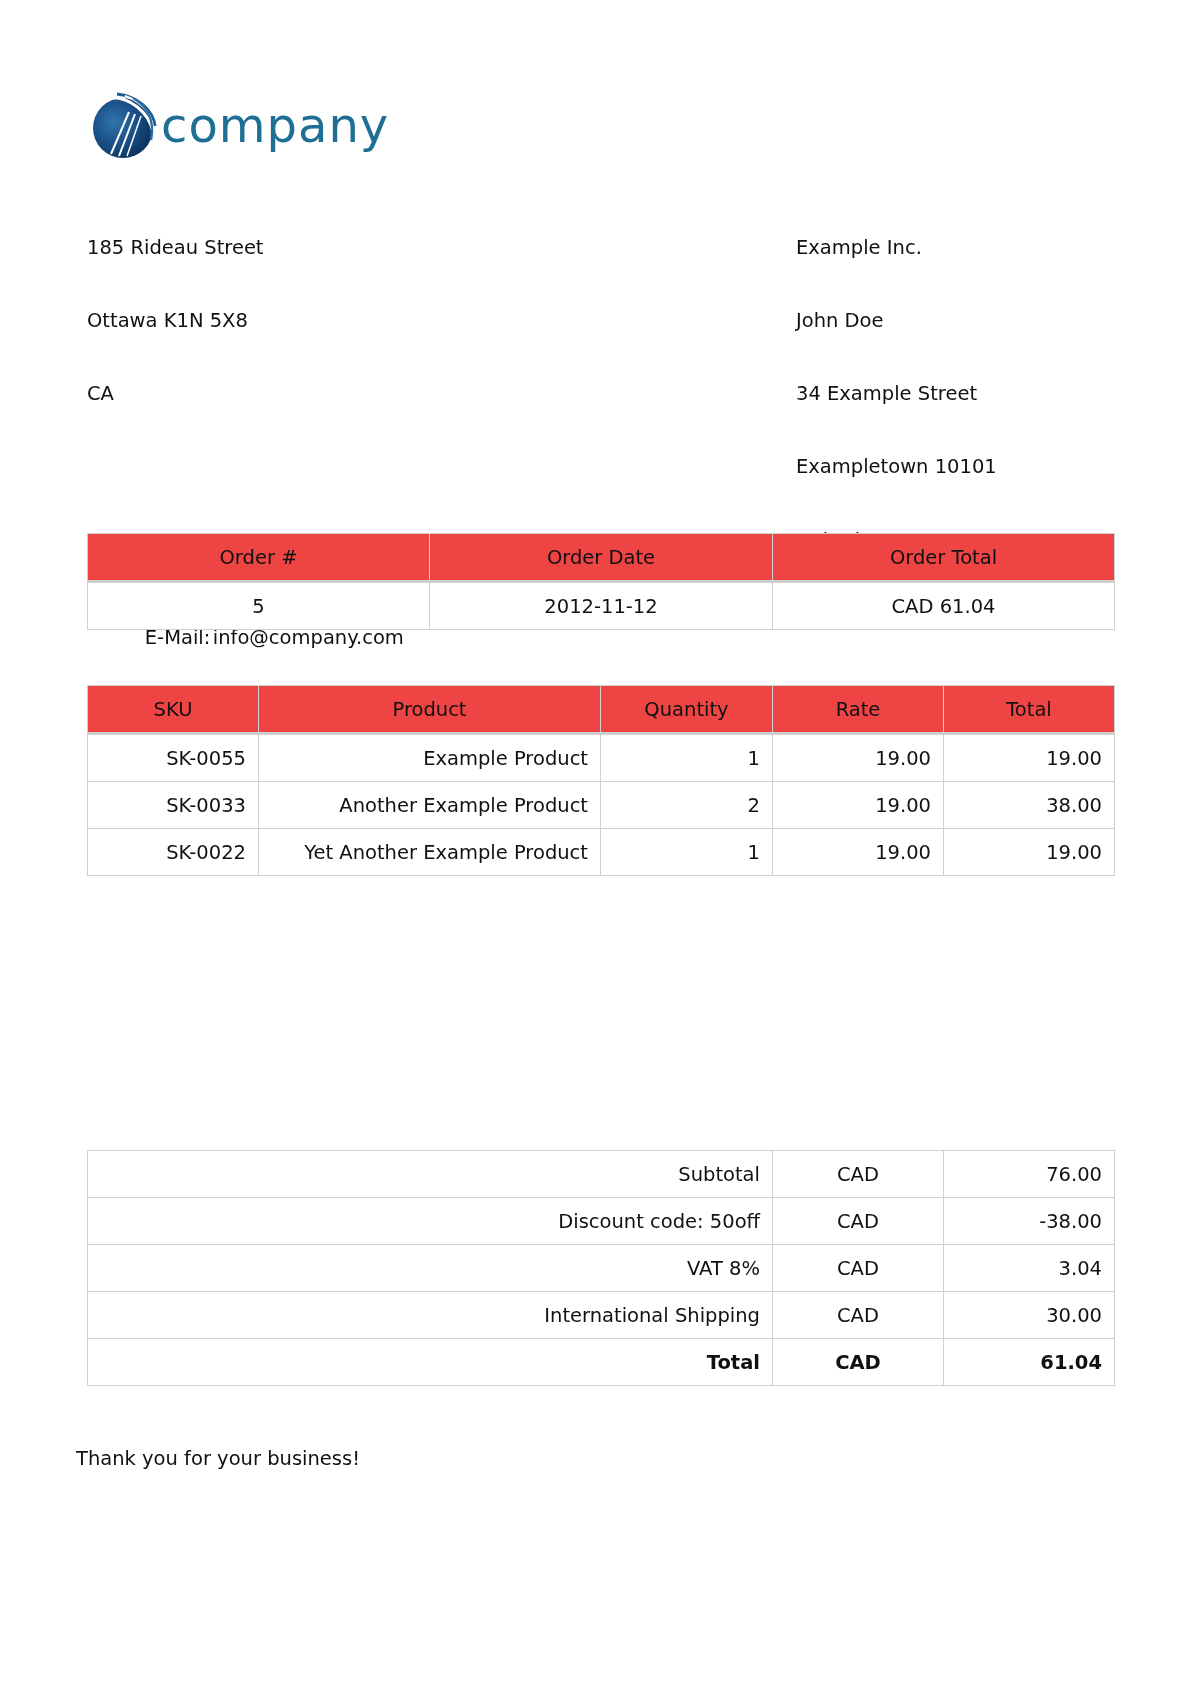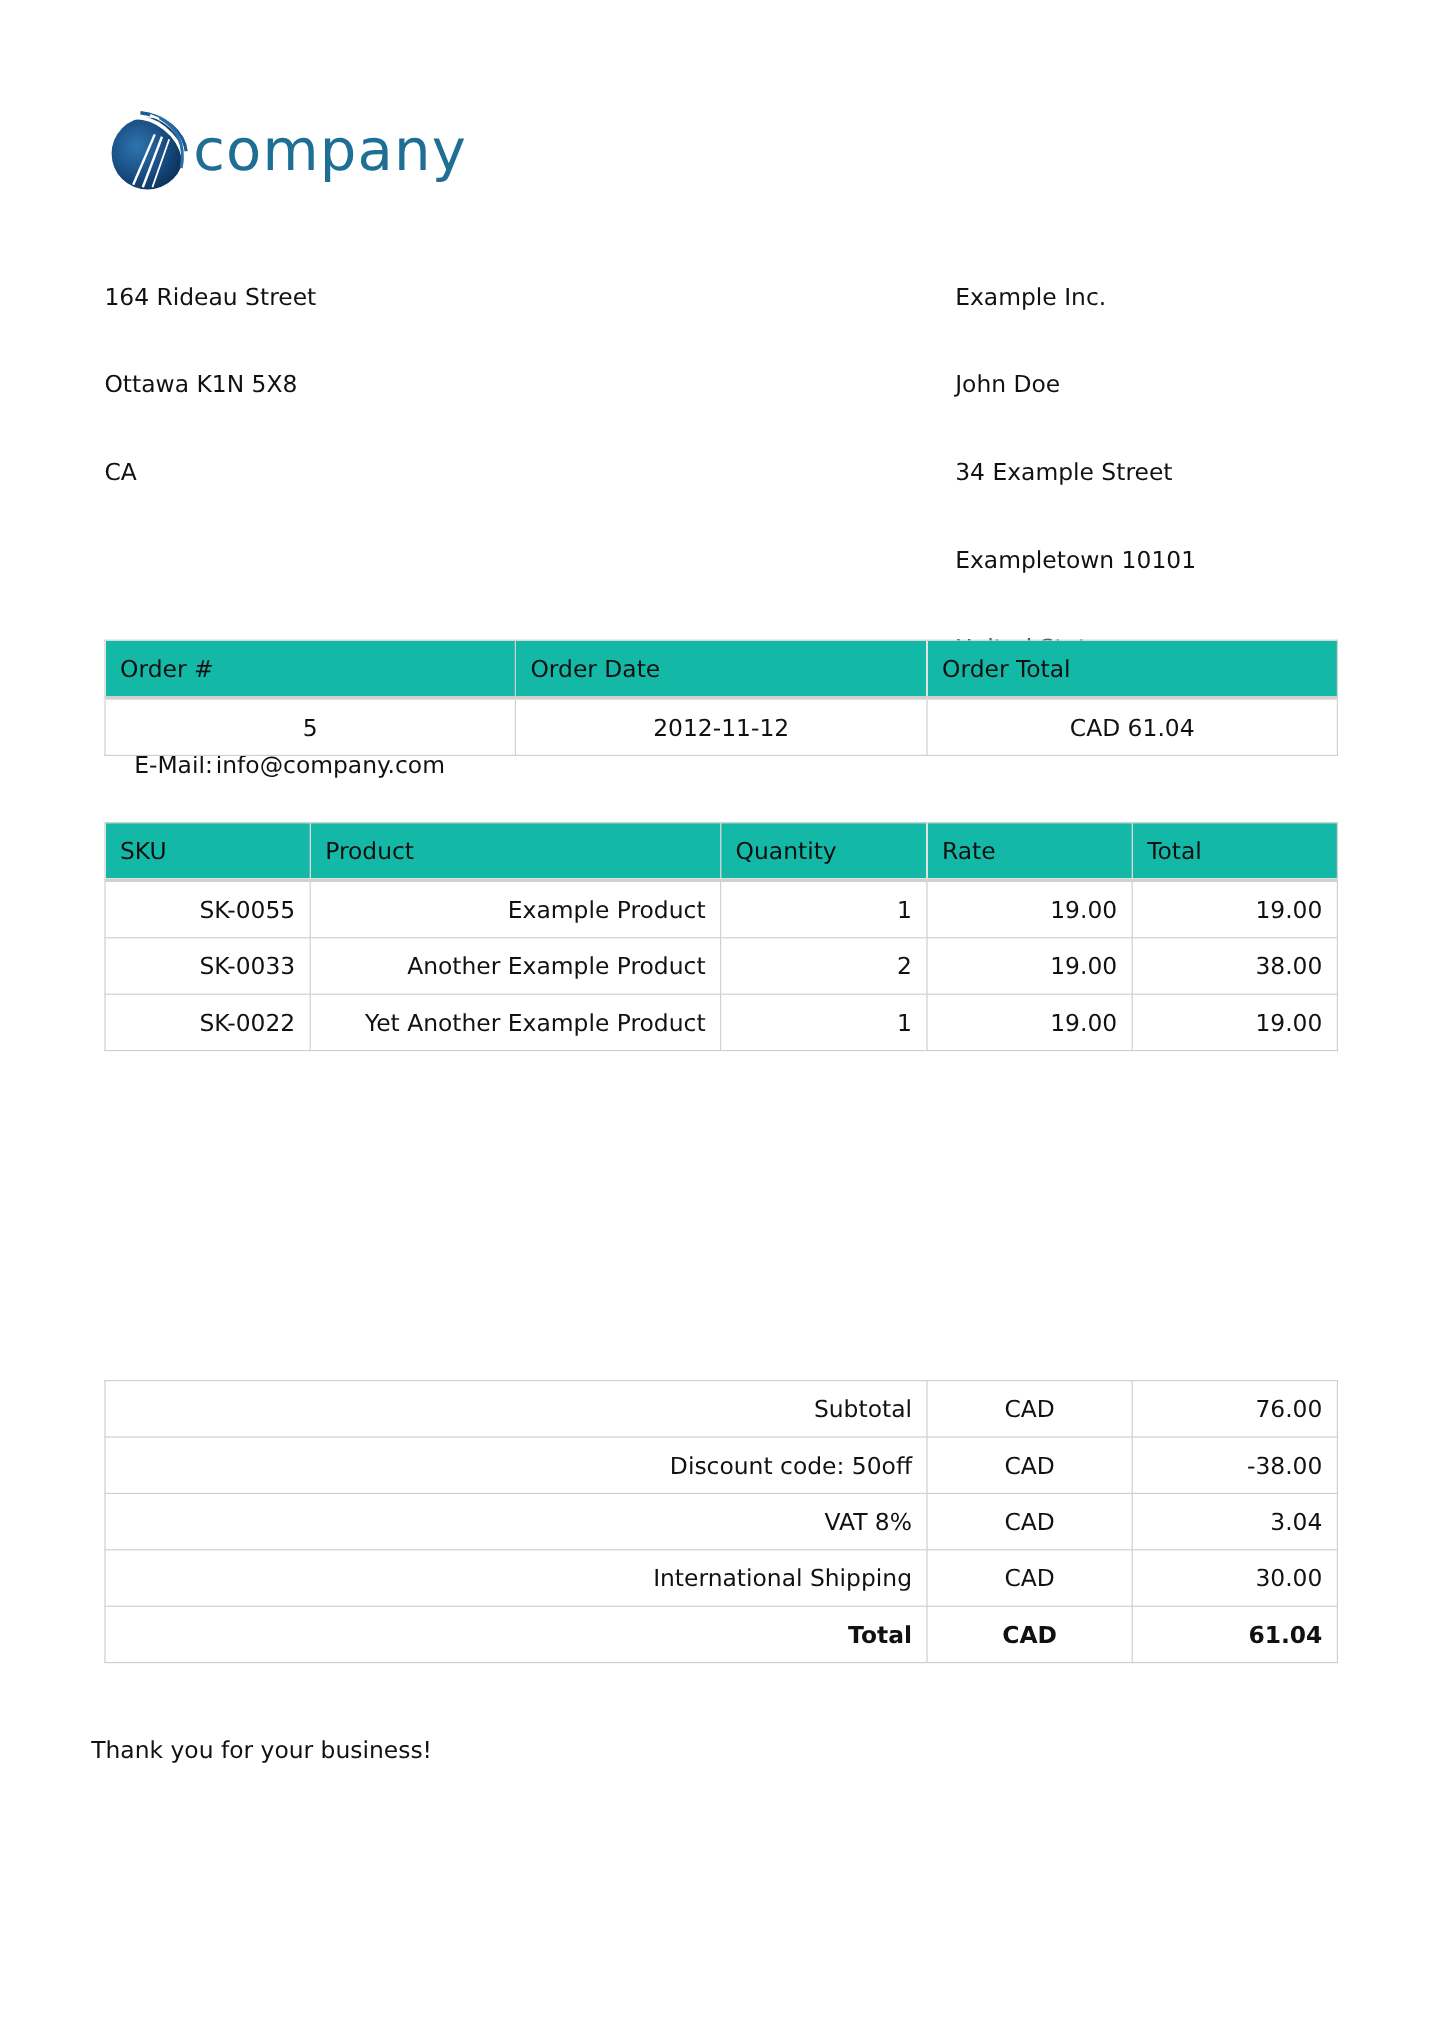--- a/index.html
+++ b/index.html
@@ -26,42 +26,42 @@
     .address {
       position: absolute;
       top: 187px;
       line-height: 24.4px;
       white-space: pre;
     }
     .address .line { display: block; height: 24.4px; }
     .address .gap { display: block; height: 24.4px; }
     .company-address { left: 87px; }
     .customer-address { left: 796px; }
-    .contact-row { display: block; height: 24.4px; }
+    .contact-row { display: block; height: 24.4px; padding-left: 33px; }
     .contact-label { display: inline-block; width: 68px; }
 
     table.grid {
       position: absolute;
       left: 87px;
       width: 1027px;
       border-collapse: collapse;
       table-layout: fixed;
     }
     table.grid td, table.grid th {
       border: 1.5px solid #d0d0d0;
       padding: 0 12px;
       font-weight: normal;
       font-size: 19.5px;
       height: 46px;
       overflow: hidden;
       white-space: nowrap;
     }
     table.grid thead th {
-      background: #14b8a6;
-      text-align: left;
+      background: #ef4444;
+      text-align: center;
       border-bottom: 3px solid #d0d0d0;
     }
     .order-table { top: 533px; }
     .items-table { top: 685px; border-radius: 29px; }
     .summary-table { top: 1150px; }
     .center { text-align: center; }
     .right { text-align: right; }
     .left { text-align: right; }
     .bold { font-weight: bold !important; }
 
@@ -89,21 +89,21 @@
     <path d="M36 4 C54 10 66 24 64 44" stroke="#ffffff" stroke-width="2" fill="none"></path>
     <path d="M44 6 C58 14 66 28 62 48" stroke="#2c6fa8" stroke-width="2.5" fill="none"></path>
     <path d="M40 20 L22 62" stroke="#ffffff" stroke-width="2" fill="none"></path>
     <path d="M46 22 L30 64" stroke="#ffffff" stroke-width="2" fill="none"></path>
     <path d="M52 24 L38 64" stroke="#ffffff" stroke-width="1.5" fill="none"></path>
     <text x="72" y="50" font-family="DejaVu Sans, sans-serif" font-size="48" fill="#1f6f94" letter-spacing="1">company</text>
   </svg>
 </div>
 
 <div class="address company-address">
-  <span class="line">164 Rideau Street</span>
+  <span class="line">185 Rideau Street</span>
   <span class="line">Ottawa K1N 5X8</span>
   <span class="line">CA</span>
   <span class="gap"></span>
   <span class="contact-row">
     <span class="contact-label">Phone:</span><span>(012) 55-321 123</span>
   </span>
   <span class="contact-row">
     <span class="contact-label">E-Mail:</span><span>info@company.com</span>
   </span>
   <span class="contact-row">

